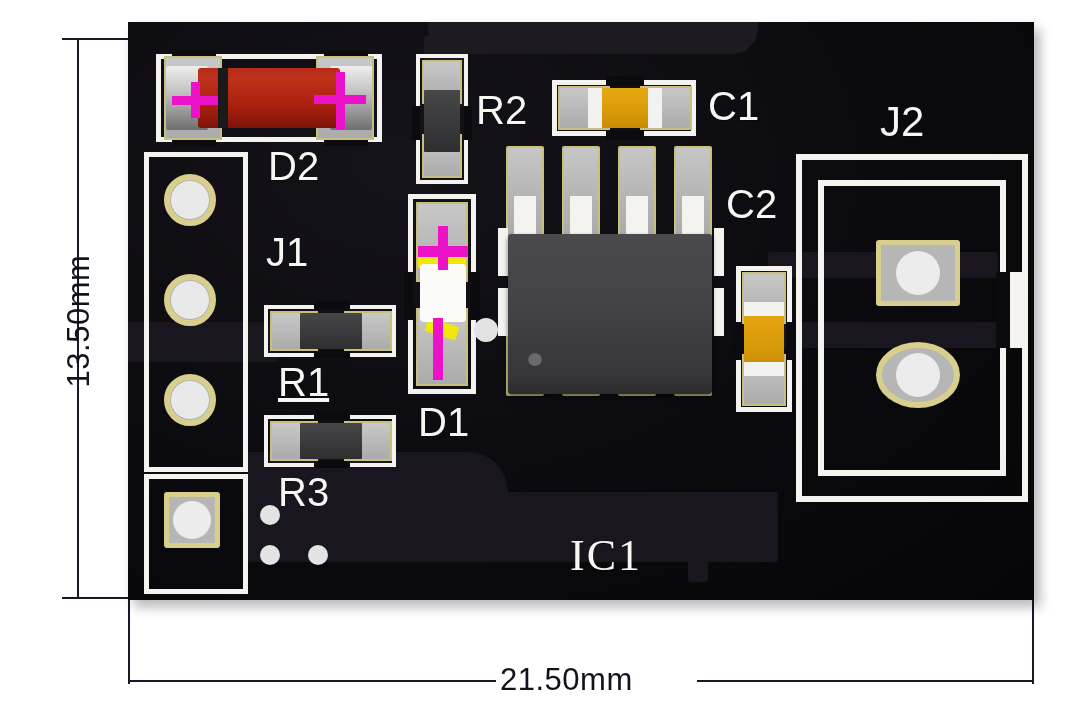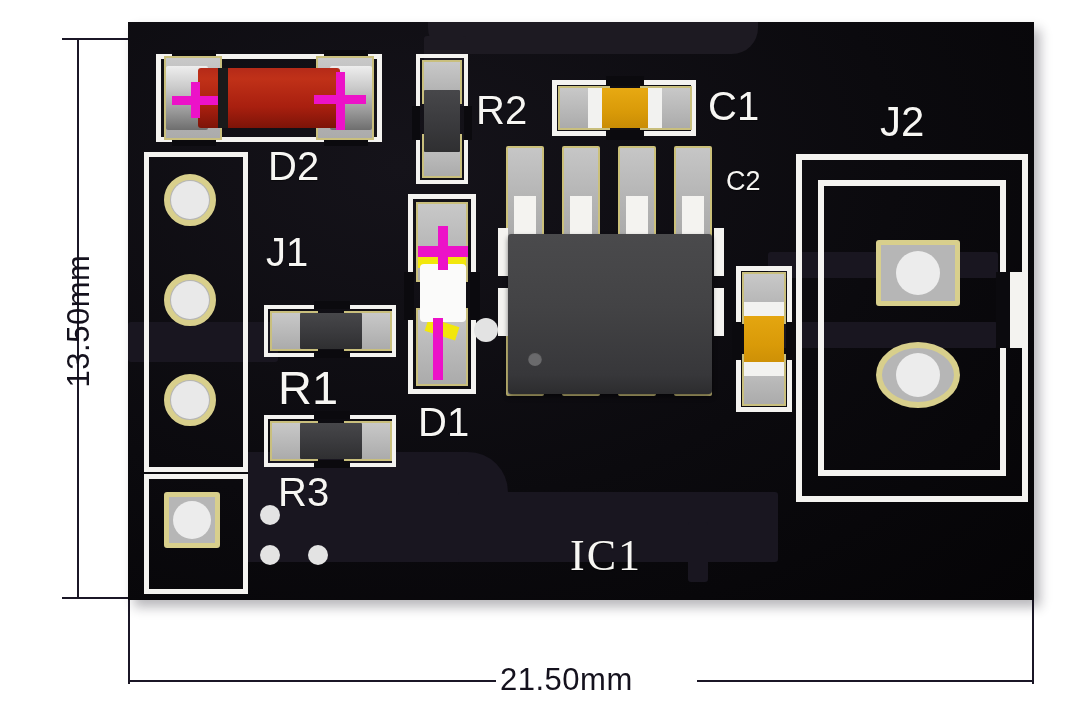--- a/index.html
+++ b/index.html
@@ -277,21 +277,21 @@
     <div class="via" style="left:132px; top:523px; width:20px; height:20px;"></div>
     <div class="via" style="left:180px; top:523px; width:20px; height:20px;"></div>
 
     <div>
       <div class="silk" style="left:136px; top:283px; width:132px; height:52px; border-width:4px;"></div>
       <div style="position:absolute; left:186px; top:279px; width:36px; height:8px; background:#0b0a0e;"></div>
       <div style="position:absolute; left:186px; top:328px; width:36px; height:8px; background:#0b0a0e;"></div>
       <div class="pad-smd" style="left:142px; top:289px; width:48px; height:40px;"></div>
       <div class="pad-smd" style="left:216px; top:289px; width:48px; height:40px;"></div>
       <div class="res-body" style="left:172px; top:291px; width:62px; height:36px;"></div>
-      <div class="silk-text" style="left:150px; top:338px; font-size:47px;">R1</div>
+      <div class="silk-text" style="left:150px; top:338px; font-size:40px;text-decoration:underline;">R1</div>
     </div>
 
     <div>
       <div class="silk" style="left:136px; top:393px; width:132px; height:52px; border-width:4px;"></div>
       <div style="position:absolute; left:186px; top:389px; width:36px; height:8px; background:#0b0a0e;"></div>
       <div style="position:absolute; left:186px; top:438px; width:36px; height:8px; background:#0b0a0e;"></div>
       <div class="pad-smd" style="left:142px; top:399px; width:48px; height:40px;"></div>
       <div class="pad-smd" style="left:216px; top:399px; width:48px; height:40px;"></div>
       <div class="res-body" style="left:172px; top:401px; width:62px; height:36px;"></div>
       <div class="silk-text" style="left:150px; top:448px; font-size:40px;">R3</div>
@@ -343,21 +343,21 @@
 
     <div>
       <div class="silk" style="left:608px; top:244px; width:56px; height:146px; border-width:5px;"></div>
       <div style="position:absolute; left:604px; top:300px; width:10px; height:38px; background:#0b0a0e;"></div>
       <div style="position:absolute; left:658px; top:300px; width:10px; height:38px; background:#0b0a0e;"></div>
       <div class="pad-smd" style="left:614px; top:250px; width:44px; height:52px;"></div>
       <div class="pad-smd" style="left:614px; top:332px; width:44px; height:52px;"></div>
       <div class="cap-body" style="left:616px; top:286px; width:40px; height:62px;"></div>
       <div class="cap-term" style="left:616px; top:280px; width:40px; height:14px;"></div>
       <div class="cap-term" style="left:616px; top:340px; width:40px; height:14px;"></div>
-      <div class="silk-text" style="left:598px; top:144px; font-size:27px;">C2</div>
+      <div class="silk-text" style="left:598px; top:160px; font-size:40px;">C2</div>
     </div>
 
     <div>
 
       <div class="pad-rect" style="left:378px; top:124px; width:38px; height:96px;"></div>
       <div class="pad-rect" style="left:434px; top:124px; width:38px; height:96px;"></div>
       <div class="pad-rect" style="left:490px; top:124px; width:38px; height:96px;"></div>
       <div class="pad-rect" style="left:546px; top:124px; width:38px; height:96px;"></div>
 
       <div class="silk-fill" style="left:386px; top:174px; width:22px; height:44px;"></div>

